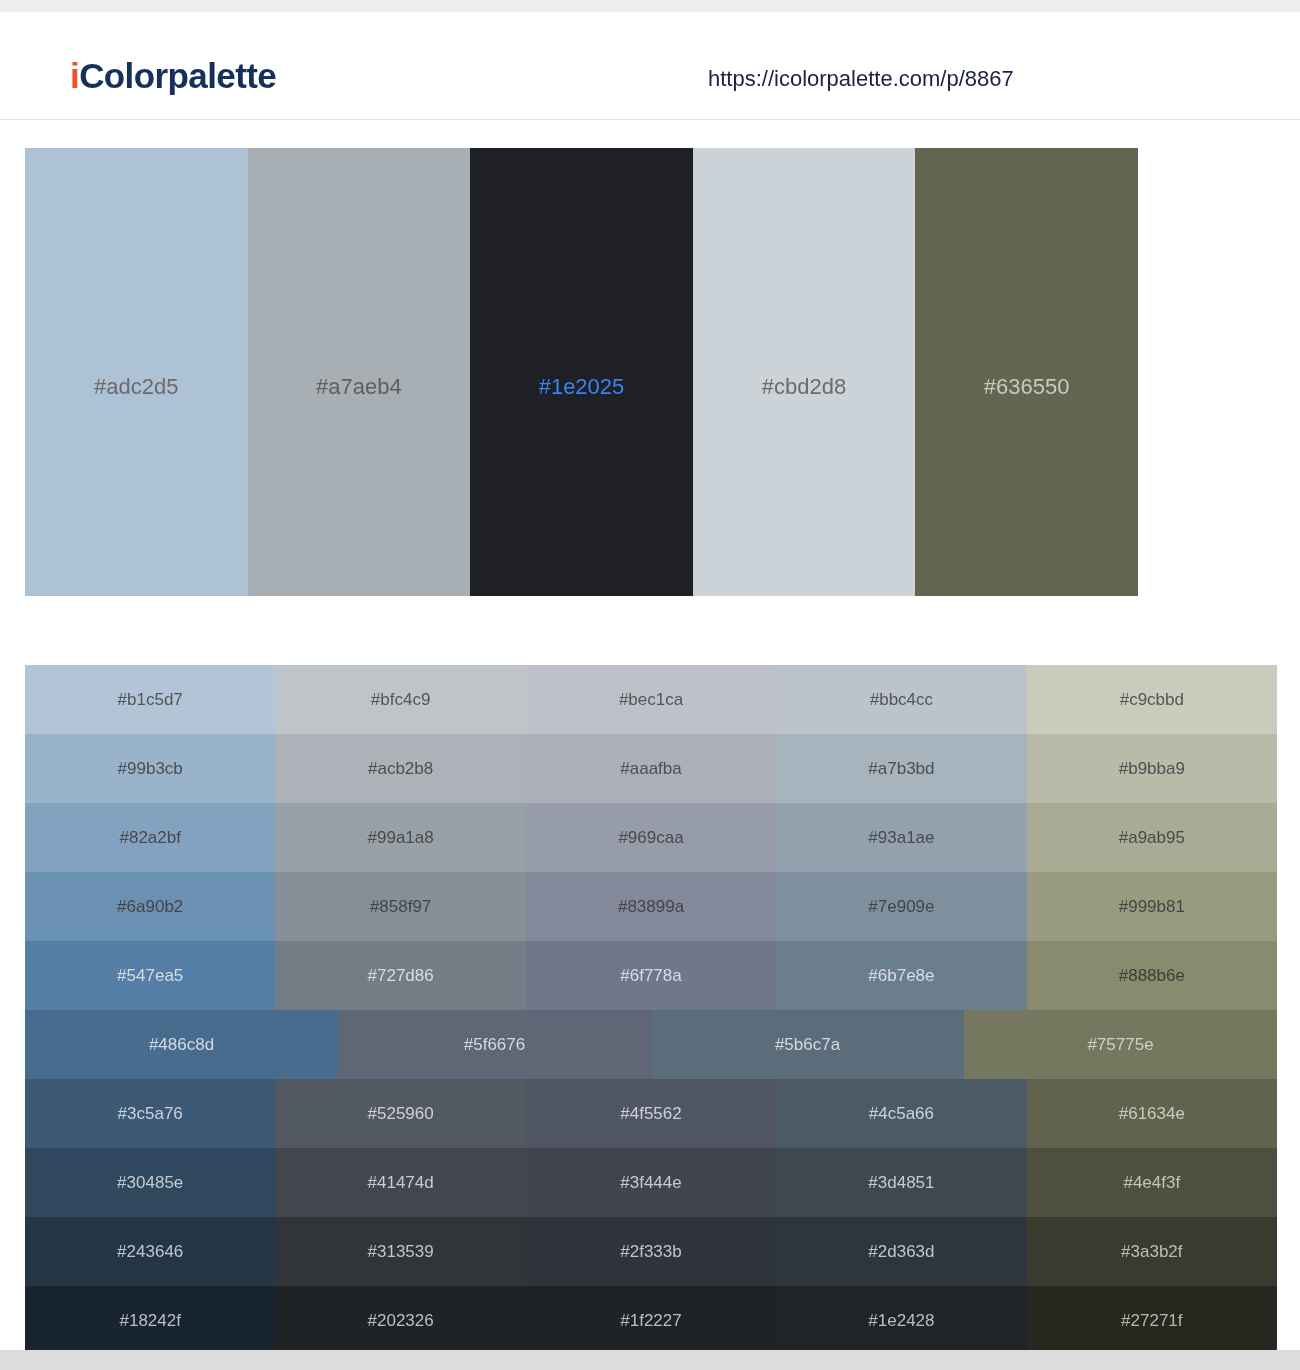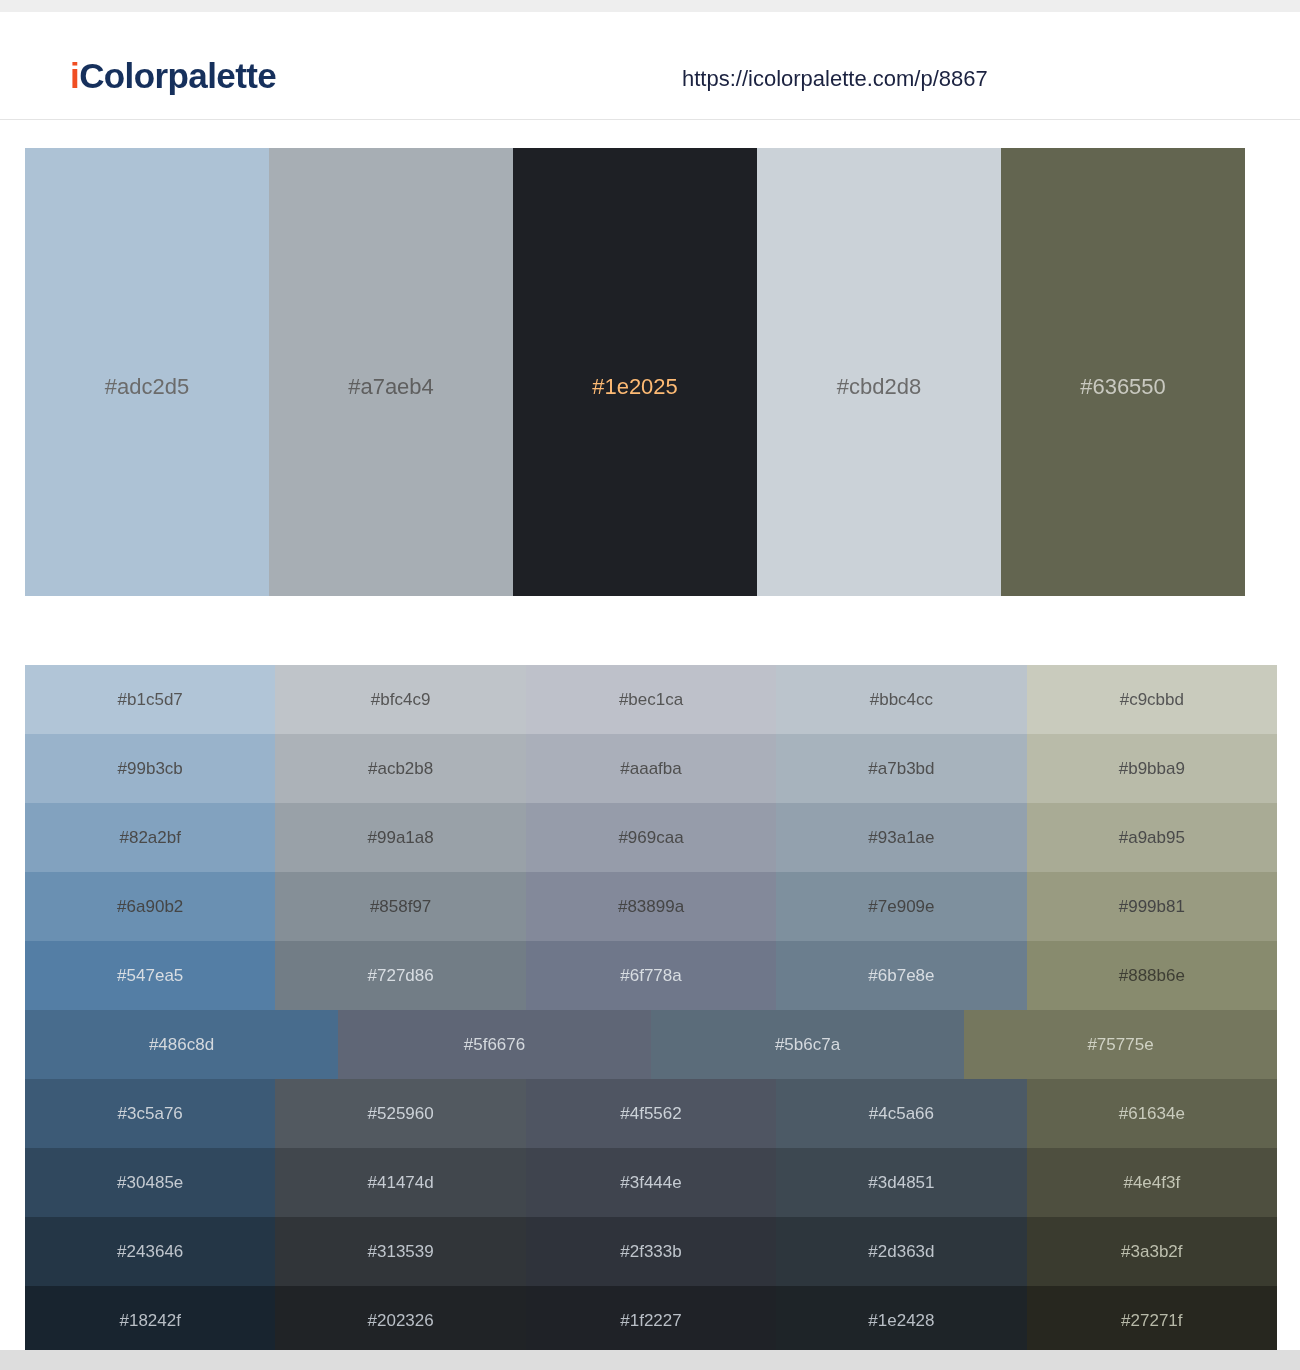--- a/index.html
+++ b/index.html
@@ -39,32 +39,32 @@
     font-weight: bold;
     letter-spacing: -0.6px;
     white-space: nowrap;
     line-height: 1;
   }
   .logo .logo-i { color: #f04e23; }
   .logo .logo-rest { color: #16305c; }
 
   .page-url {
     position: absolute;
-    left: 682px; top: 56px;
+    left: 708px; top: 56px;
     font-size: 22px;
     color: #1b2240;
     white-space: nowrap;
     line-height: 1;
   }
 
   
   .swatch-row {
     position: absolute;
     left: 25px; top: 148px;
-    width: 1220px; height: 448px;
+    width: 1113px; height: 448px;
     display: flex;
   }
   .swatch {
     flex: 1 1 0;
     position: relative;
   }
   .swatch-label {
     position: absolute;
     left: 0; right: 0;
     top: 228px;
@@ -119,21 +119,21 @@
   </div>
 
   <div class="swatch-row" id="main-swatch-row">
       <div class="swatch" style="background: rgb(173, 194, 213);">
         <div class="swatch-label" style="color: rgb(107, 107, 107);">#adc2d5</div>
       </div>
       <div class="swatch" style="background: rgb(167, 174, 180);">
         <div class="swatch-label" style="color: rgb(95, 95, 95);">#a7aeb4</div>
       </div>
       <div class="swatch" style="background: rgb(30, 32, 37);">
-        <div class="swatch-label" style="color: #fdba74;">#1e2025</div>
+        <div class="swatch-label" style="color: #3b82f6;">#1e2025</div>
       </div>
       <div class="swatch" style="background: rgb(203, 210, 216);">
         <div class="swatch-label" style="color: rgb(107, 107, 107);">#cbd2d8</div>
       </div>
       <div class="swatch" style="background: rgb(99, 101, 80);">
         <div class="swatch-label" style="color: rgb(201, 201, 192);">#636550</div>
       </div>
     </div>
 
   <div class="shades-grid" id="shades-grid">

